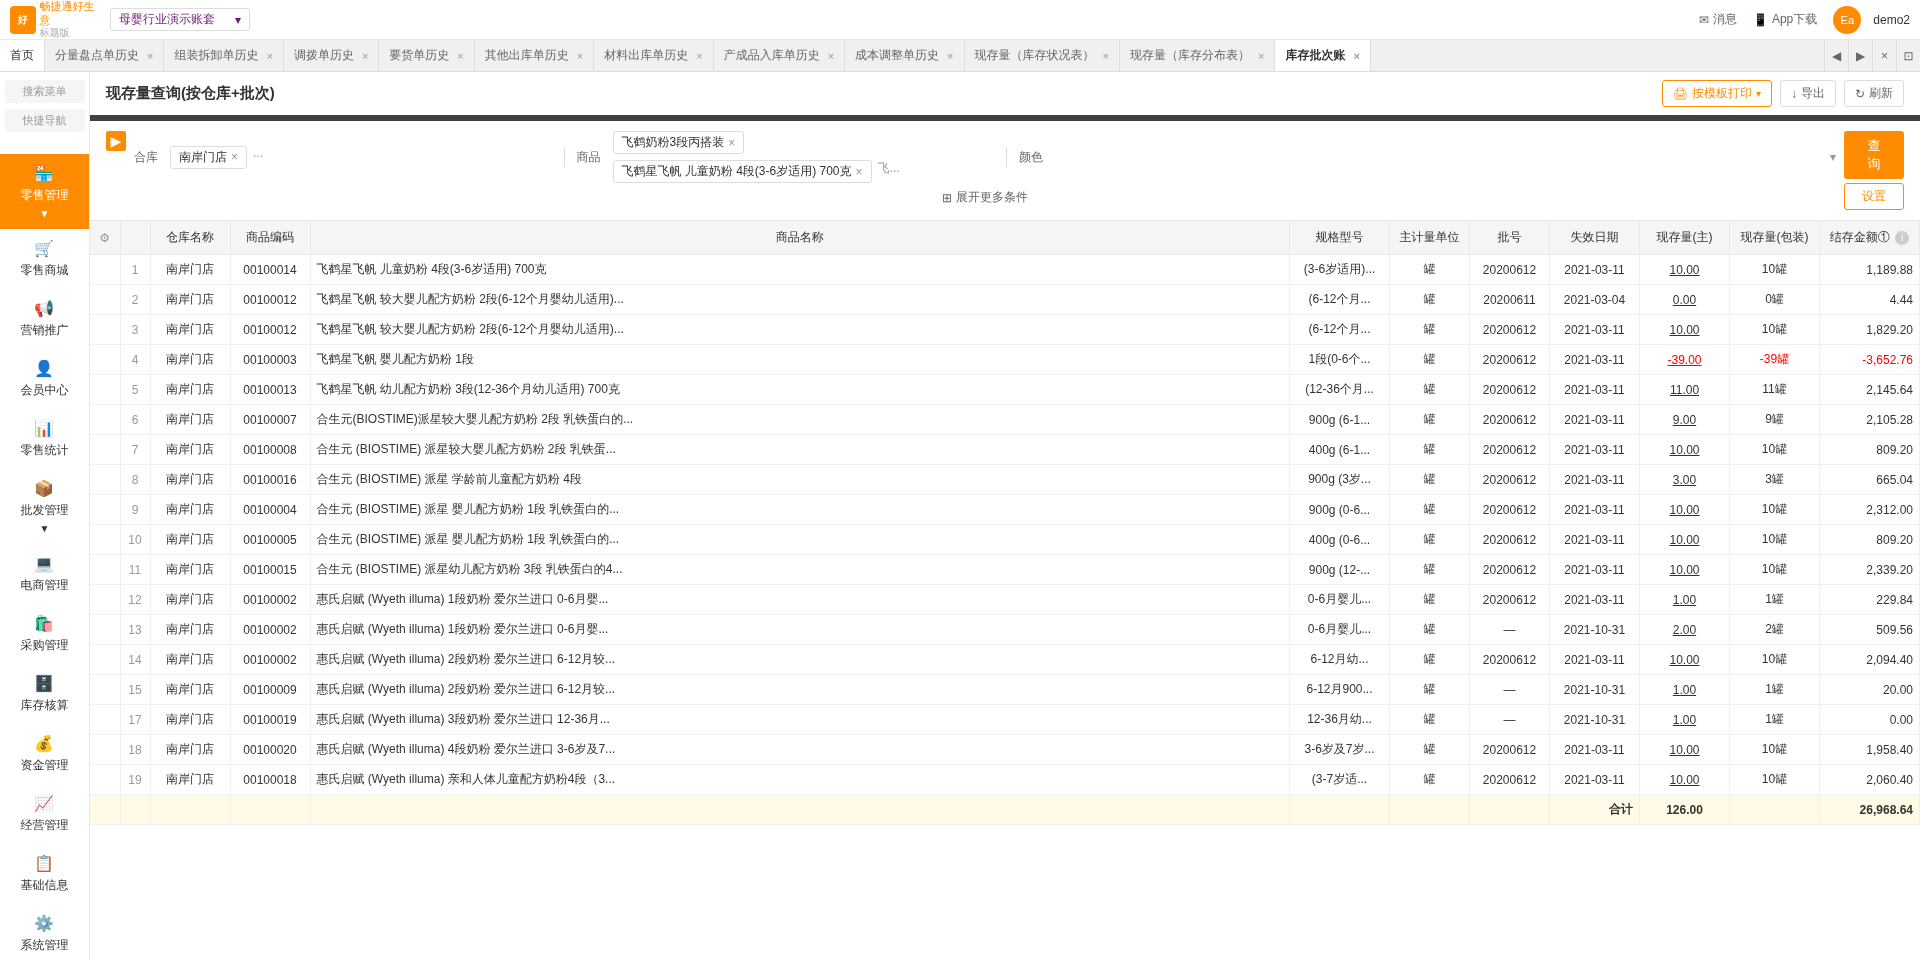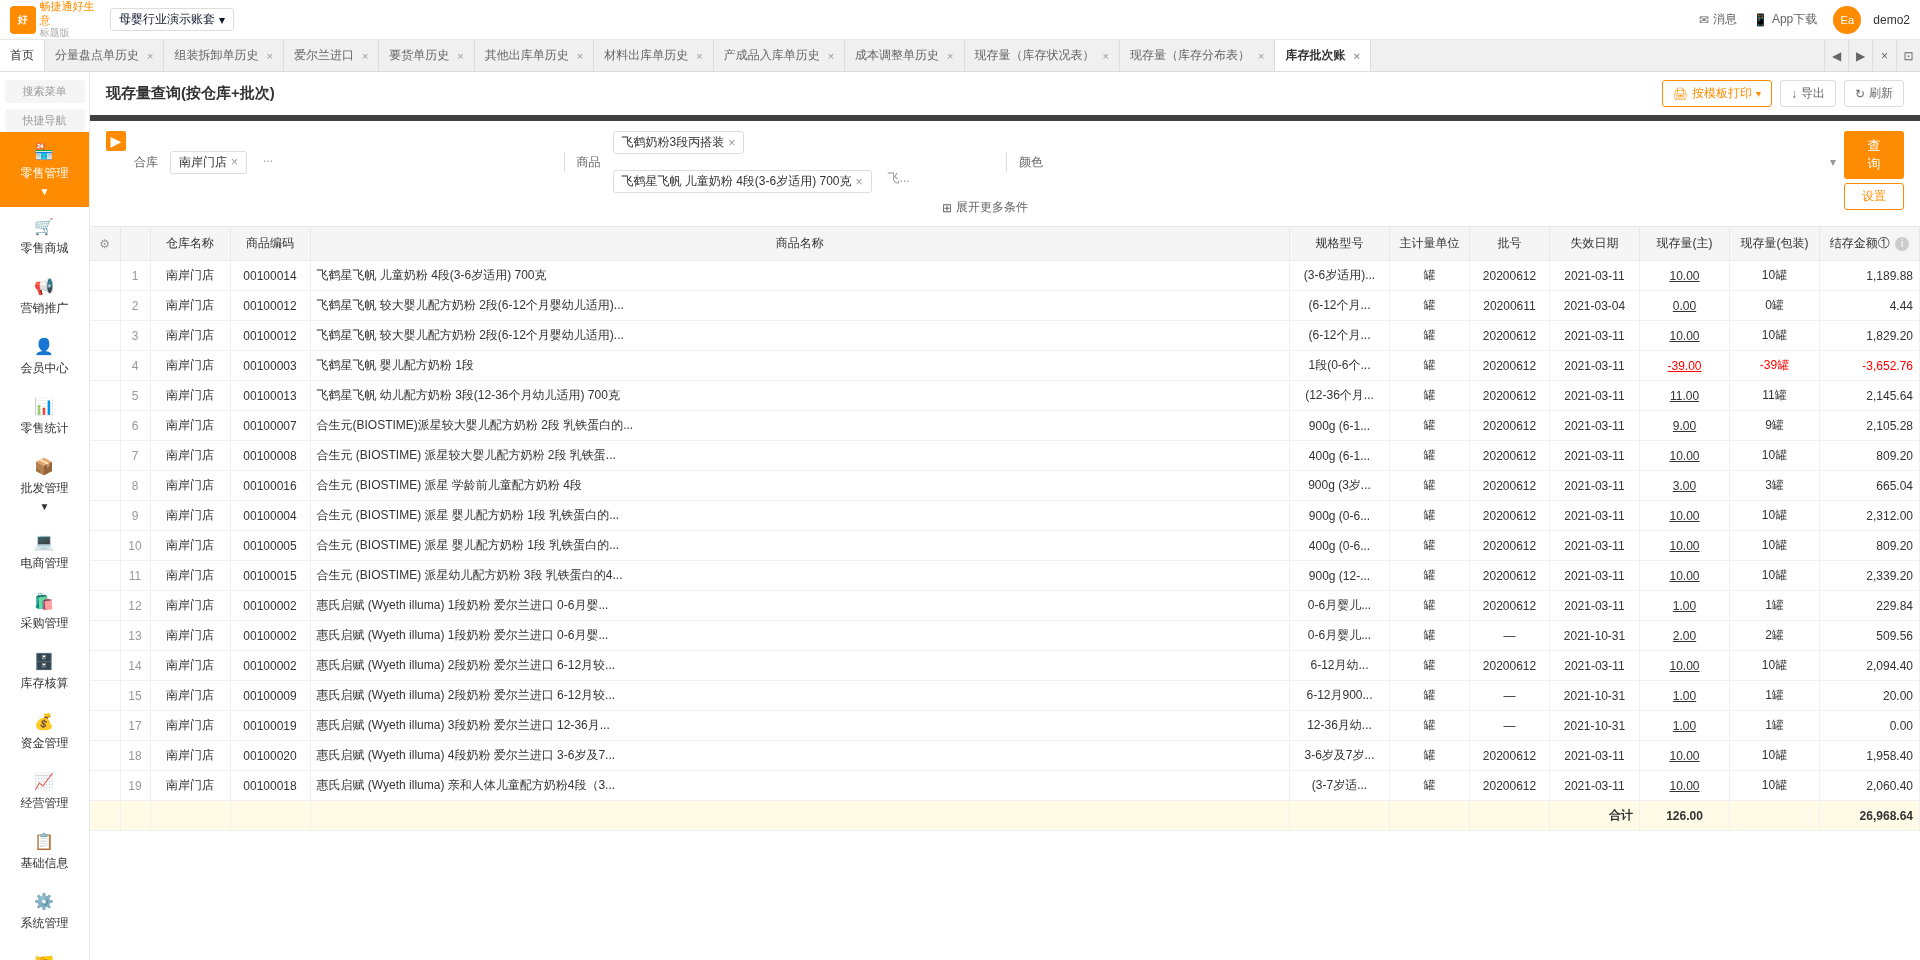--- a/index.html
+++ b/index.html
@@ -3,62 +3,62 @@
   <meta charset="utf-8">
   <style>
     * { box-sizing: border-box; margin: 0; padding: 0; }
     body { font-family: 'Microsoft YaHei', Arial, sans-serif; font-size: 12px; background: #f5f5f5; color: #333; overflow: hidden; }
 
     
     .top-bar { display: flex; align-items: center; background: #fff; height: 40px; border-bottom: 1px solid #e8e8e8; padding: 0 10px; gap: 10px; }
     .logo { display: flex; align-items: center; gap: 4px; width: 90px; }
     .logo-icon { width: 28px; height: 28px; background: #ff8c00; border-radius: 4px; display: flex; align-items: center; justify-content: center; color: #fff; font-size: 10px; font-weight: bold; }
     .logo-text { font-size: 11px; color: #ff8c00; line-height: 1.2; }
-    .breadcrumb-select { display: flex; align-items: center; border: 1px solid #ddd; border-radius: 3px; padding: 2px 8px; font-size: 12px; color: #0f172a; background: #fff; cursor: pointer; gap: 4px; }
+    .breadcrumb-select { display: flex; align-items: center; border: 1px solid #ddd; border-radius: 3px; padding: 2px 8px; font-size: 12px; color: #701a75; background: #fff; cursor: pointer; gap: 20px; }
     .top-right { margin-left: auto; display: flex; align-items: center; gap: 16px; }
     .top-icon-btn { display: flex; align-items: center; gap: 4px; color: #666; font-size: 12px; cursor: pointer; }
     .avatar { width: 28px; height: 28px; background: #ff8c00; border-radius: 50%; display: flex; align-items: center; justify-content: center; color: #fff; font-size: 11px; }
 
     
     .tab-bar { display: flex; align-items: center; background: #f0f0f0; height: 32px; border-bottom: 1px solid #ddd; overflow: hidden; }
     .tab { display: flex; align-items: center; padding: 0 10px; height: 32px; font-size: 12px; color: #666; cursor: pointer; border-right: 1px solid #ddd; white-space: nowrap; background: #f0f0f0; gap: 4px; }
     .tab.active { background: #fff; color: #333; font-weight: bold; }
     .tab .close { margin-left: 4px; color: #999; font-size: 11px; }
     .tab-home { background: #fff; color: #333; }
     .tab-nav-btns { display: flex; margin-left: auto; }
     .tab-nav-btn { width: 24px; height: 32px; display: flex; align-items: center; justify-content: center; cursor: pointer; border-left: 1px solid #ddd; background: #f0f0f0; color: #666; }
 
     
     .main-layout { display: flex; height: calc(960px - 72px); }
 
     
     .sidebar { width: 90px; background: #fff; border-right: 1px solid #e8e8e8; display: flex; flex-direction: column; align-items: center; padding-top: 8px; overflow-y: auto; }
     .sidebar-search { width: 80px; background: #f5f5f5; border-radius: 3px; padding: 4px 6px; font-size: 11px; color: #999; text-align: center; margin-bottom: 6px; cursor: pointer; }
-    .sidebar-nav { width: 80px; background: #f5f5f5; border-radius: 3px; padding: 4px 6px; font-size: 11px; color: #999; text-align: center; margin-bottom: 0; cursor: pointer; }
+    .sidebar-nav { width: 80px; background: #f5f5f5; border-radius: 3px; padding: 4px 6px; font-size: 11px; color: #999; text-align: center; margin-bottom: 22px; cursor: pointer; }
     .sidebar-item { width: 90px; padding: 10px 0; display: flex; flex-direction: column; align-items: center; font-size: 12px; color: #333; cursor: pointer; gap: 4px; }
     .sidebar-item.active { background: #ff8c00; color: #fff; }
     .sidebar-item.active .sidebar-icon { color: #fff; }
     .sidebar-icon { font-size: 16px; }
 
     
     .content { flex: 1; display: flex; flex-direction: column; overflow: hidden; }
 
     
     .page-header { background: #fff; padding: 8px 16px; display: flex; align-items: center; justify-content: space-between; border-bottom: 6px solid #404040; }
     .page-title { font-size: 15px; font-weight: bold; color: #333; }
     .page-actions { display: flex; align-items: center; gap: 8px; }
     .action-btn { display: flex; align-items: center; gap: 4px; padding: 4px 10px; border: 1px solid #ddd; border-radius: 3px; background: #fff; cursor: pointer; font-size: 12px; color: #666; }
     .action-btn.outline-orange { border-color: #ff8c00; color: #ff8c00; }
     .action-btn .arrow { font-size: 10px; }
 
     
     .filter-area { background: #fff; padding: 10px 16px; border-bottom: 1px solid #e8e8e8; }
     .filter-row { display: flex; align-items: center; gap: 12px; flex-wrap: wrap; }
     .filter-label { color: #666; font-size: 12px; white-space: nowrap; }
-    .filter-tags { display: flex; flex-wrap: wrap; gap: 16px; flex: 1; }
+    .filter-tags { display: flex; flex-wrap: wrap; gap: 6px; flex: 1; }
     .filter-tag { display: flex; align-items: center; background: #fff; border: 1px solid #ddd; border-radius: 3px; padding: 2px 8px; font-size: 12px; gap: 4px; }
     .filter-tag .x { color: #999; cursor: pointer; }
     .filter-dots { color: #999; cursor: pointer; }
     .expand-btn { display: flex; align-items: center; gap: 4px; color: #666; font-size: 12px; cursor: pointer; margin: 6px auto 0; }
 
     
     .table-container { flex: 1; overflow: auto; background: #fff; }
     table { width: 100%; border-collapse: collapse; font-size: 12px; }
     thead th { background: #f5f5f5; padding: 8px 6px; text-align: center; border-bottom: 1px solid #e8e8e8; border-right: 1px solid #e8e8e8; font-weight: normal; color: #333; white-space: nowrap; position: sticky; top: 0; z-index: 1; }
     tbody td { padding: 6px 6px; text-align: center; border-bottom: 1px solid #f0f0f0; border-right: 1px solid #f0f0f0; color: #333; white-space: nowrap; overflow: hidden; text-overflow: ellipsis; max-width: 200px; }
@@ -114,21 +114,21 @@
   </div>
   <div class="tab">
     <span>分量盘点单历史</span>
     <span class="close">×</span>
   </div>
   <div class="tab">
     <span>组装拆卸单历史</span>
     <span class="close">×</span>
   </div>
   <div class="tab">
-    <span>爱尔兰进口</span>
+    <span>调拨单历史</span>
     <span class="close">×</span>
   </div>
   <div class="tab">
     <span>要货单历史</span>
     <span class="close">×</span>
   </div>
   <div class="tab">
     <span>其他出库单历史</span>
     <span class="close">×</span>
   </div>

